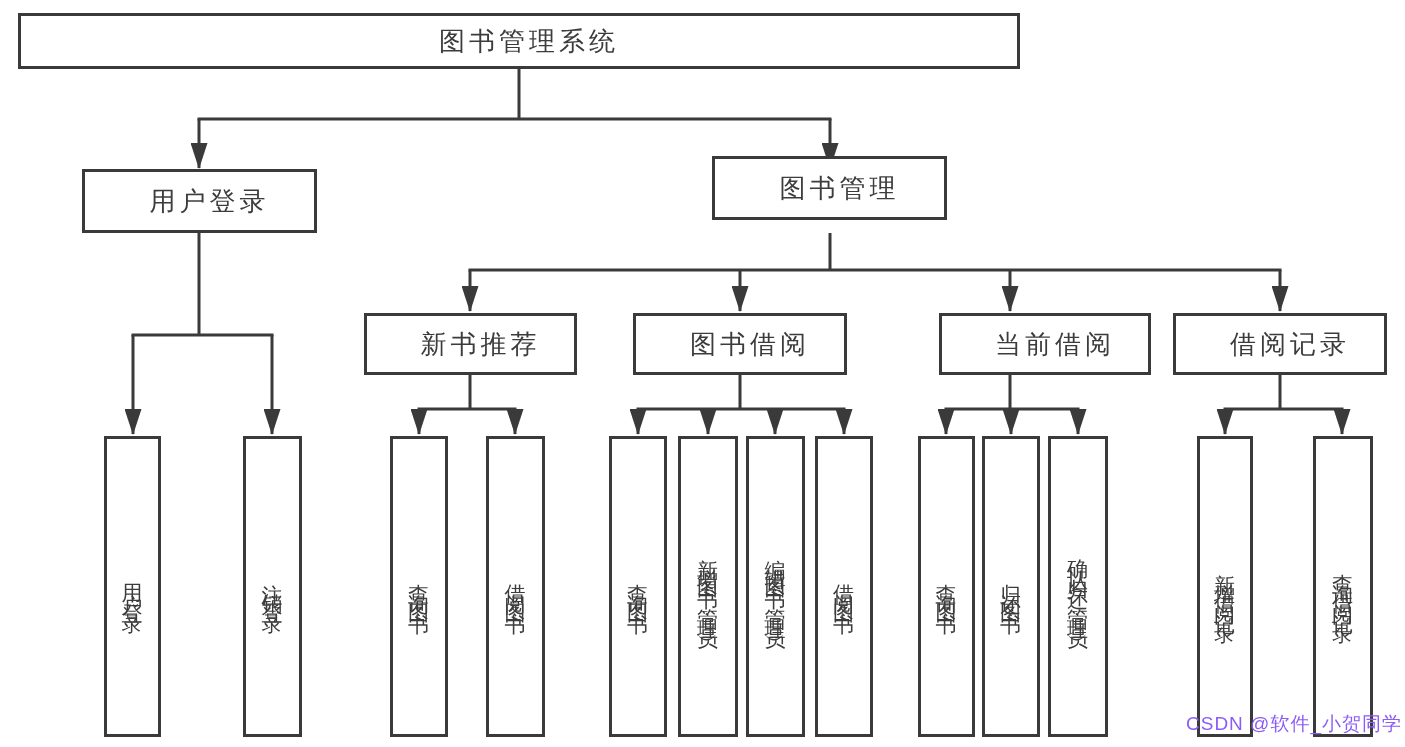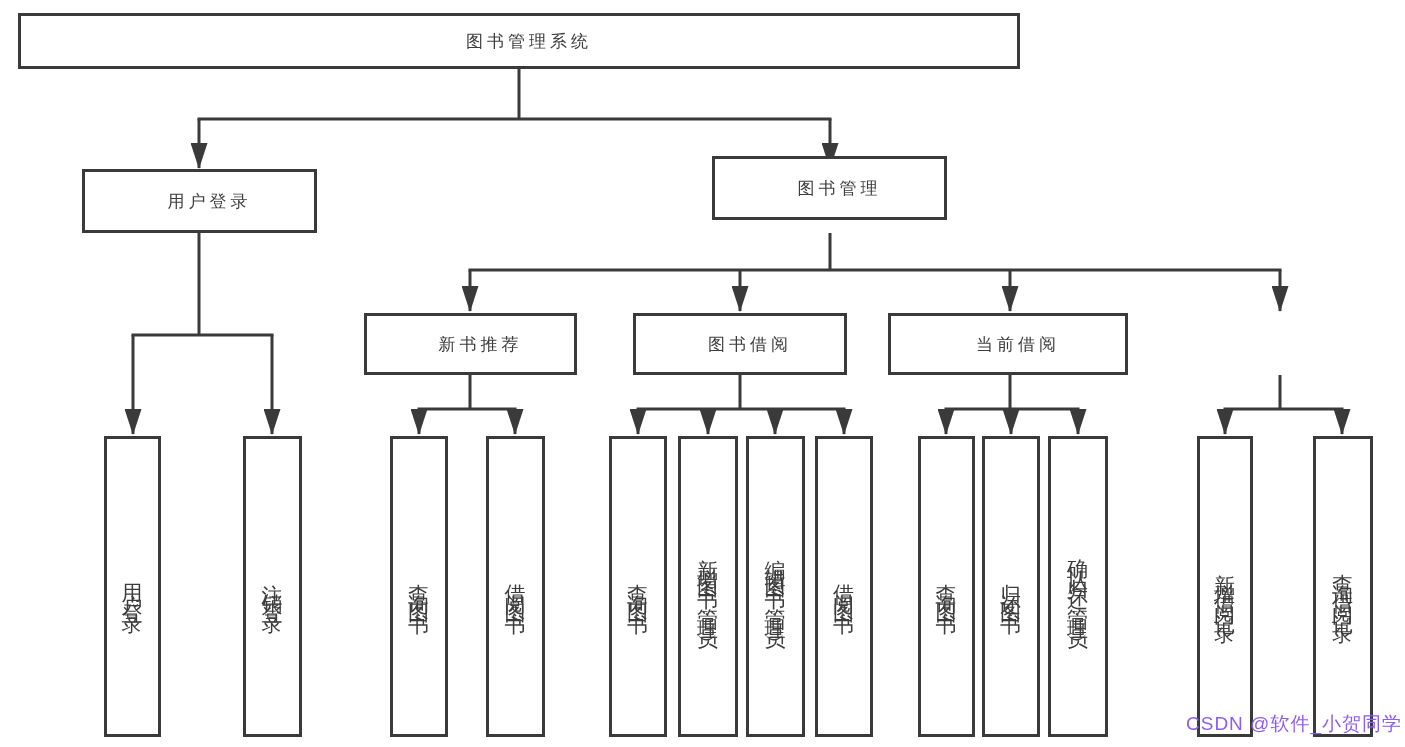--- a/index.html
+++ b/index.html
@@ -21,21 +21,21 @@
   .box {
     position: absolute;
     box-sizing: border-box;
     background: #ffffff;
     border: 3px solid #3a3a3a;
     display: flex;
     align-items: center;
     justify-content: center;
   }
   .hbox {
-    font-size: 17px;
+    font-size: 26px;
     letter-spacing: 4px;
     text-indent: 4px;
     white-space: nowrap;
     padding-left: 16px;
   }
   .leaf .vtext {
     writing-mode: vertical-rl;
     text-orientation: mixed;
     font-size: 21px;
     line-height: 1;
@@ -122,22 +122,25 @@
   <div class="box hbox" style="left:712px; top:156px; width:235px; height:64px">
     <span>图书管理</span>
   </div>
 
   <div class="box hbox" style="left:633px; top:313px; width:214px; height:62px">
     <span>图书借阅</span>
   </div>
   <div class="box hbox" style="left:364px; top:313px; width:213px; height:62px">
     <span>新书推荐</span>
   </div>
-  <div class="box hbox" style="left:888px; top:313px; width:240px; height:62px">
+  <div class="box hbox" style="left:939px; top:313px; width:212px; height:62px">
     <span>当前借阅</span>
+  </div>
+  <div class="box hbox" style="left:1173px; top:313px; width:214px; height:62px">
+    <span>借阅记录</span>
   </div>
 
   <div class="box leaf" style="left:104px; top:436px; width:57px; height:301px">
     <span class="vtext">用户登录</span>
   </div>
   <div class="box leaf" style="left:243px; top:436px; width:59px; height:301px">
     <span class="vtext">注销登录</span>
   </div>
 
   <div class="box leaf" style="left:390px; top:436px; width:58px; height:301px">

